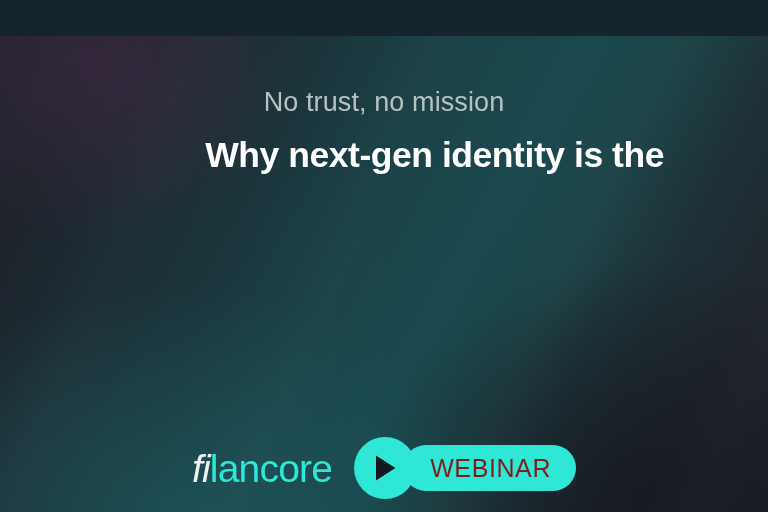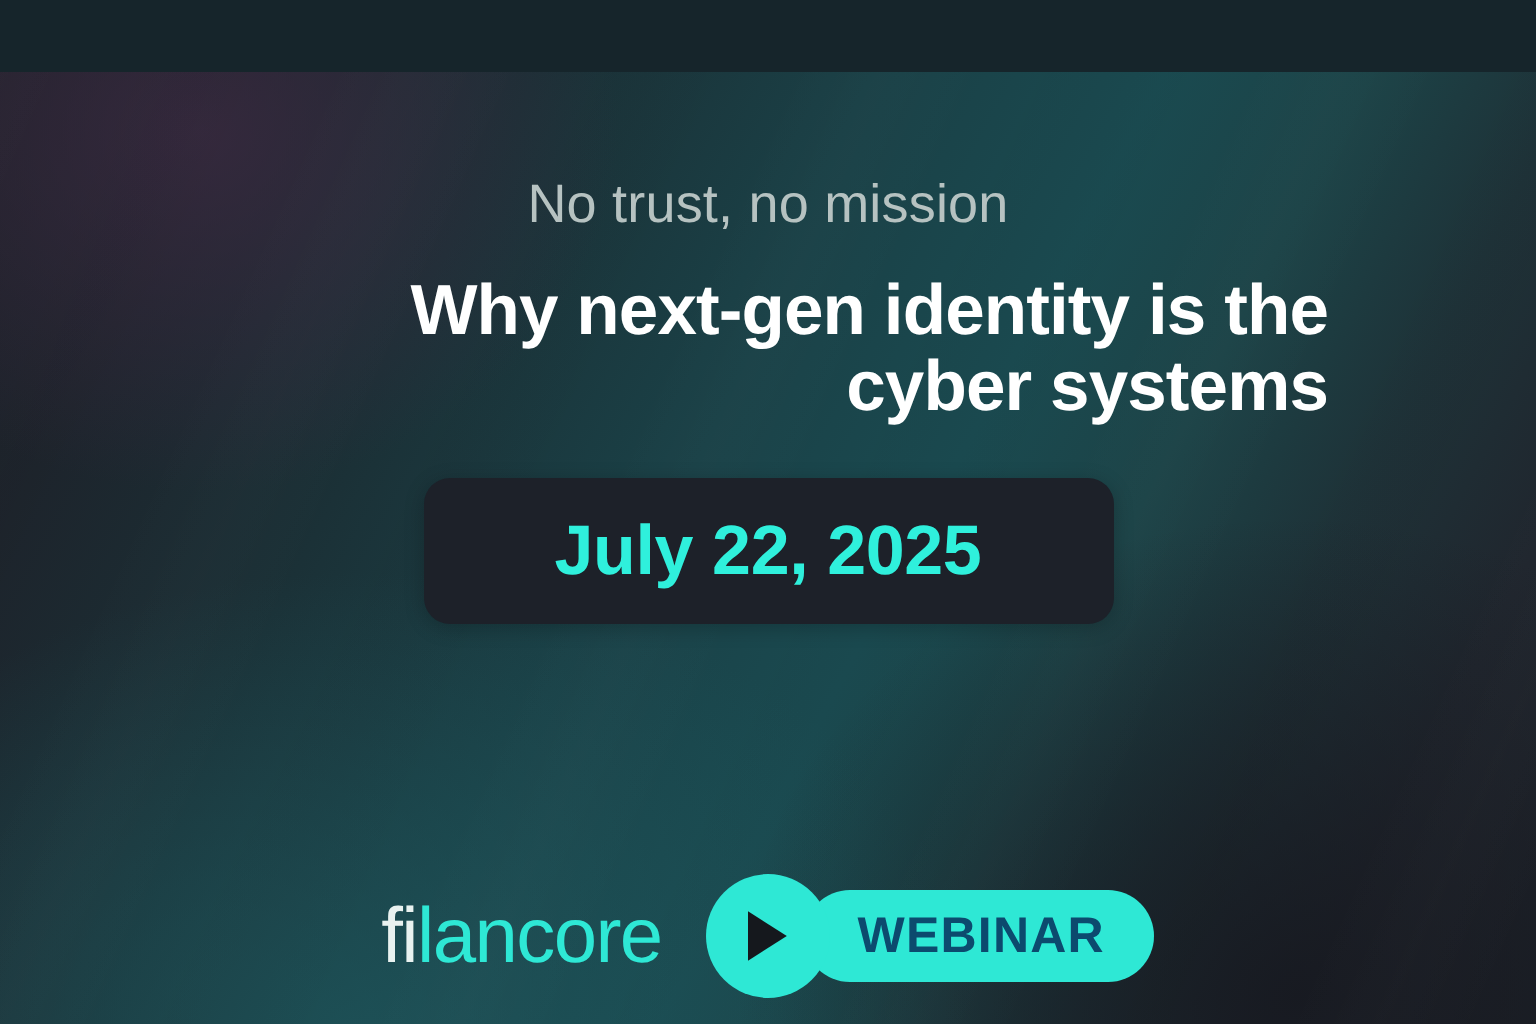--- a/index.html
+++ b/index.html
@@ -141,21 +141,21 @@
     gap: 22px;
   }
 
   .wordmark {
     font-size: 39px;
     font-weight: 400;
     letter-spacing: -0.8px;
     line-height: 1;
     white-space: nowrap;
   }
-  .wordmark .mark-a { color: #e9f2f0; }
+  .wordmark .mark-a { color: #e9f2f0; font-style: italic; }
   .wordmark .mark-b { color: #2ee8d5; }
 
   .webinar-lockup {
     position: relative;
     display: flex;
     align-items: center;
     height: 62px;
   }
   .play-circle {
     position: relative;
@@ -176,49 +176,45 @@
     margin-left: -13px;
     height: 46px;
     padding: 0 25px 0 27px;
     border-radius: 23px;
     background: #2ee8d5;
     display: flex;
     align-items: center;
   }
   .webinar-label {
     font-size: 25px;
-    font-weight: 700;
+    font-weight: 400;
     letter-spacing: 0.6px;
-    color: #0c4a6e;
+    color: #7f1d1d;
     line-height: 1;
     white-space: nowrap;
   }
 </style>
 </head>
 <body>
 
 <div id="slide">
 
   <div class="glow-topleft"></div>
   <div class="glow-bottomleft"></div>
   <div class="glow-bottomright"></div>
   <div class="streaks"></div>
 
   <div class="content">
 
     <div class="eyebrow">No trust, no mission</div>
 
     <div class="headline">
       <span class="hl-line">Why next-gen identity is the</span>
-      <span class="hl-line">cyber systems</span>
     </div>
 
-    <div class="date-badge">
-      <span class="date-text">July 22, 2025</span>
-    </div>
 
     <div class="footer">
 
       <div class="wordmark">
         <span class="mark-a">fi</span><span class="mark-b">lancore</span>
       </div>
 
       <div class="webinar-lockup">
         <div class="play-circle">
           <span>

